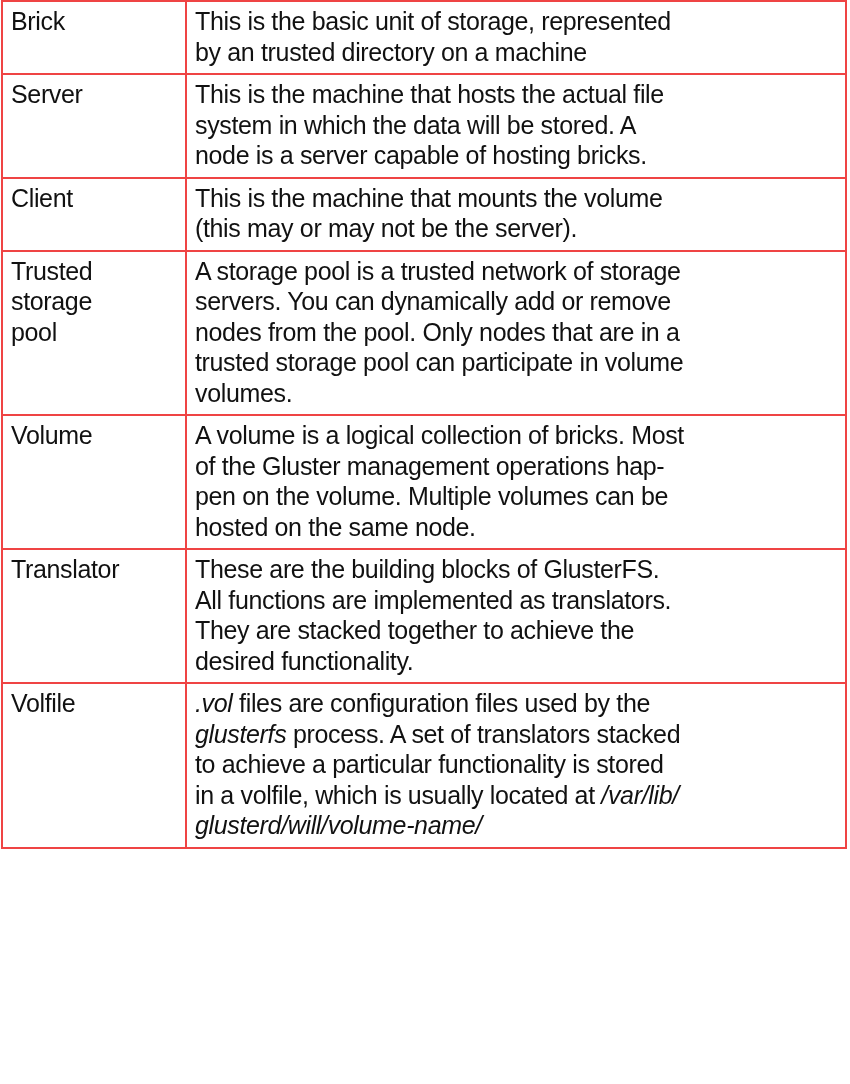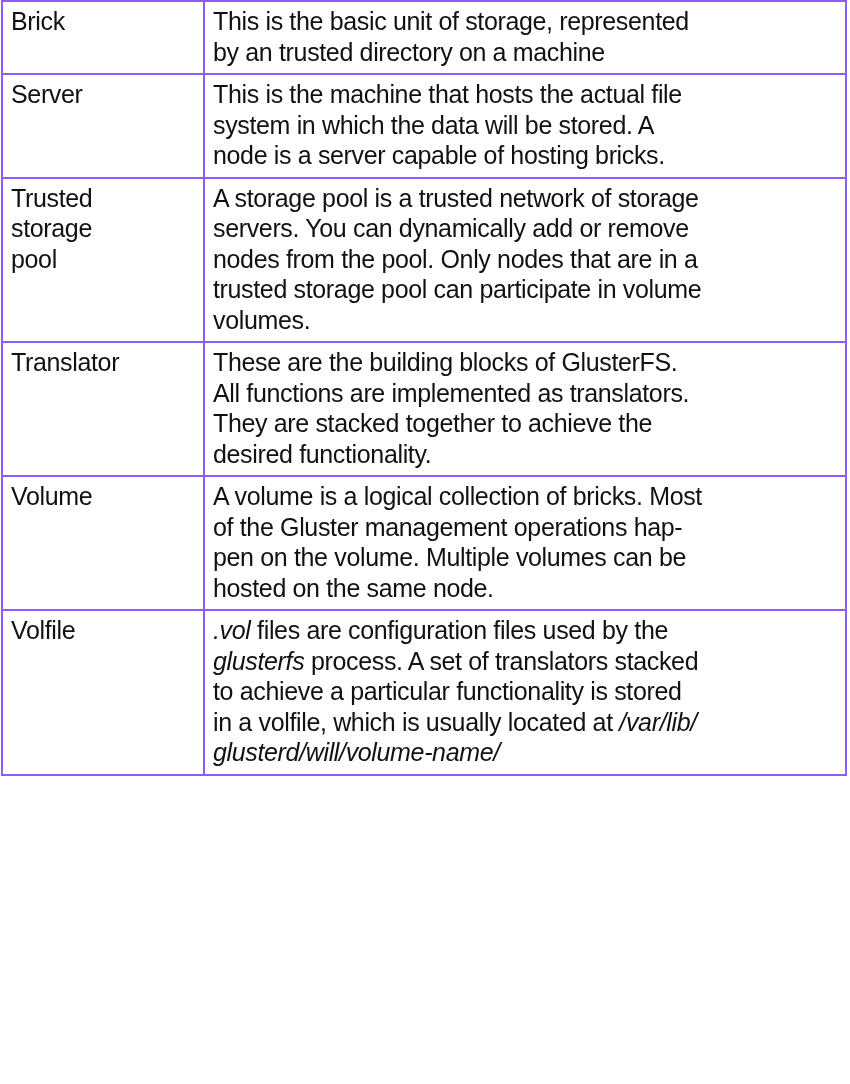--- a/index.html
+++ b/index.html
@@ -33,23 +33,23 @@
   }
 
   table.glossary {
     border-collapse: collapse;
     width: 846px;
     margin: 0 0 0 1px;
     table-layout: fixed;
   }
 
   table.glossary td {
-    border: 2px solid #8b5cf6;
+    border: 2px solid #ef4444;
     vertical-align: top;
-    padding: 4px 24px 6px 8px;
+    padding: 4px 6px 6px 8px;
     font-size: 25px;
     line-height: 1.22;
     font-family: "Liberation Sans", sans-serif;
     color: #111111;
     letter-spacing: -0.35px;
   }
 
   td.term {
     width: 168px;
     padding-left: 10px;
@@ -92,52 +92,61 @@
             <span class="line">Server</span>
           </td>
           <td class="definition">
             <span class="line"><span>This is the machine that hosts the actual file</span></span>
             <span class="line"><span>system in which the data will be stored. A</span></span>
             <span class="line"><span>node is a server capable of hosting bricks.</span></span>
           </td>
         </tr>
         <tr>
           <td class="term">
+            <span class="line">Client</span>
+          </td>
+          <td class="definition">
+            <span class="line"><span>This is the machine that mounts the volume</span></span>
+            <span class="line"><span>(this may or may not be the server).</span></span>
+          </td>
+        </tr>
+        <tr>
+          <td class="term">
             <span class="line">Trusted</span>
             <span class="line">storage</span>
             <span class="line">pool</span>
           </td>
           <td class="definition">
             <span class="line"><span>A storage pool is a trusted network of storage</span></span>
             <span class="line"><span>servers. You can dynamically add or remove</span></span>
             <span class="line"><span>nodes from the pool. Only nodes that are in a</span></span>
             <span class="line"><span>trusted storage pool can participate in volume</span></span>
             <span class="line"><span>volumes.</span></span>
           </td>
         </tr>
         <tr>
           <td class="term">
+            <span class="line">Volume</span>
+          </td>
+          <td class="definition">
+            <span class="line"><span>A volume is a logical collection of bricks. Most</span></span>
+            <span class="line"><span>of the Gluster management operations hap-</span></span>
+            <span class="line"><span>pen on the volume. Multiple volumes can be</span></span>
+            <span class="line"><span>hosted on the same node.</span></span>
+          </td>
+        </tr>
+        <tr>
+          <td class="term">
             <span class="line">Translator</span>
           </td>
           <td class="definition">
             <span class="line"><span>These are the building blocks of GlusterFS.</span></span>
             <span class="line"><span>All functions are implemented as translators.</span></span>
             <span class="line"><span>They are stacked together to achieve the</span></span>
             <span class="line"><span>desired functionality.</span></span>
-          </td>
-        </tr>
-        <tr>
-          <td class="term">
-            <span class="line">Volume</span>
-          </td>
-          <td class="definition">
-            <span class="line"><span>A volume is a logical collection of bricks. Most</span></span>
-            <span class="line"><span>of the Gluster management operations hap-</span></span>
-            <span class="line"><span>pen on the volume. Multiple volumes can be</span></span>
-            <span class="line"><span>hosted on the same node.</span></span>
           </td>
         </tr>
         <tr>
           <td class="term">
             <span class="line">Volfile</span>
           </td>
           <td class="definition">
             <span class="line"><i>.vol</i><span> files are configuration files used by the</span></span>
             <span class="line"><i>glusterfs</i><span> process. A set of translators stacked</span></span>
             <span class="line"><span>to achieve a particular functionality is stored</span></span>

